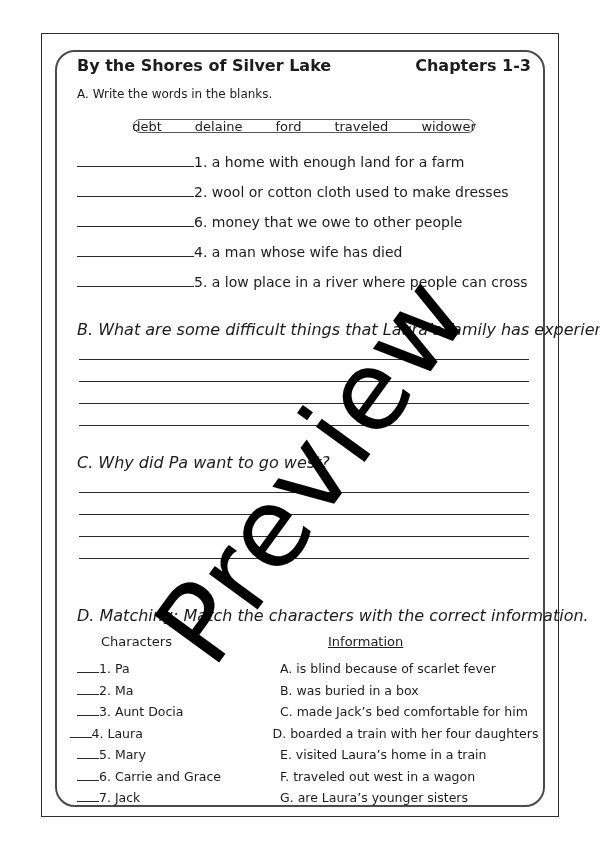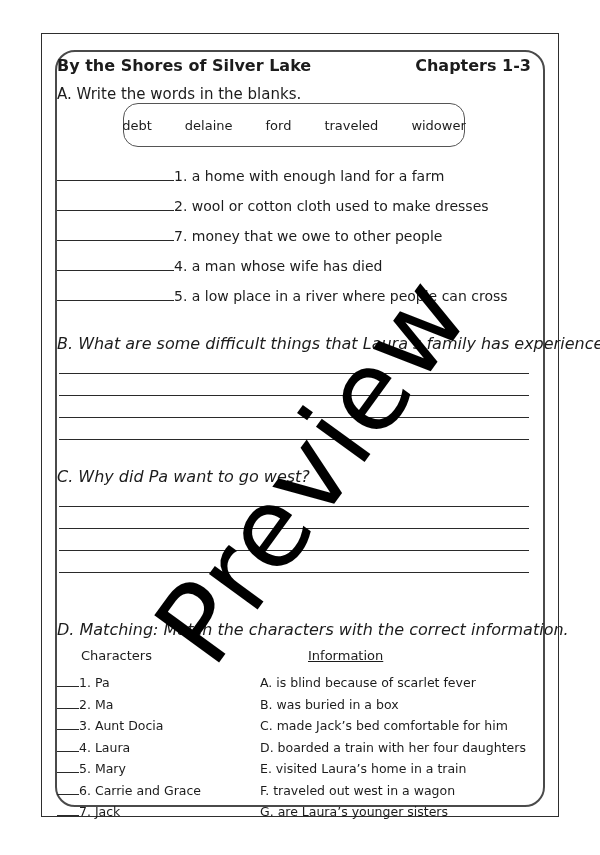--- a/index.html
+++ b/index.html
@@ -8,29 +8,29 @@
     font-family:"DejaVu Sans","Liberation Sans",sans-serif;
     color:#1c1c1c;overflow:hidden;
   }
   .page-border{
     position:absolute;left:41px;top:33px;width:518px;height:784px;
     border:1px solid #2e2e2e;background:#ffffff;box-sizing:border-box;
   }
   .sheet{
     position:absolute;left:55px;top:50px;width:490px;height:757px;
     border:2px solid #4a4a4a;border-radius:20px;box-sizing:border-box;
-    padding:4px 12px 0 0;background:#ffffff;
+    padding:4px 12px 0 20px;background:#ffffff;
   }
   .hdr{
     display:flex;justify-content:space-between;align-items:baseline;
     font-size:16px;font-weight:bold;line-height:20px;white-space:nowrap;
   }
-  .a-label{margin-top:10px;font-size:15px;line-height:17px;white-space:nowrap;}
+  .a-label{margin-top:10px;font-size:12px;line-height:17px;white-space:nowrap;}
   .wordbank{
-    margin:0 auto 0 auto;width:342px;height:44px;box-sizing:border-box;
+    margin:16px auto 0 auto;width:342px;height:14px;box-sizing:border-box;
     border:1.4px solid #555;border-radius:15px;
     display:flex;align-items:center;justify-content:center;gap:33px;
     font-size:13px;
   }
   .vocab{margin-top:14px;}
   .vocab-row{height:30px;line-height:30px;font-size:14px;white-space:nowrap;}
   .blank-a{
     display:inline-block;width:117px;height:16px;
     border-bottom:1px solid #2a2a2a;vertical-align:baseline;
   }
@@ -83,21 +83,21 @@
   </div>
 
   <div class="vocab">
     <div class="vocab-row">
       <span class="blank-a"></span><span>1. a home with enough land for a farm</span>
     </div>
     <div class="vocab-row">
       <span class="blank-a"></span><span>2. wool or cotton cloth used to make dresses</span>
     </div>
     <div class="vocab-row">
-      <span class="blank-a"></span><span>7. money that we owe to other people</span>
+      <span class="blank-a"></span><span>6. money that we owe to other people</span>
     </div>
     <div class="vocab-row">
       <span class="blank-a"></span><span>4. a man whose wife has died</span>
     </div>
     <div class="vocab-row">
       <span class="blank-a"></span><span>5. a low place in a river where people can cross</span>
     </div>
   </div>
 
   <div class="q-label b-label">B. What are some difficult things that Laura’s family has experienced?</div>

